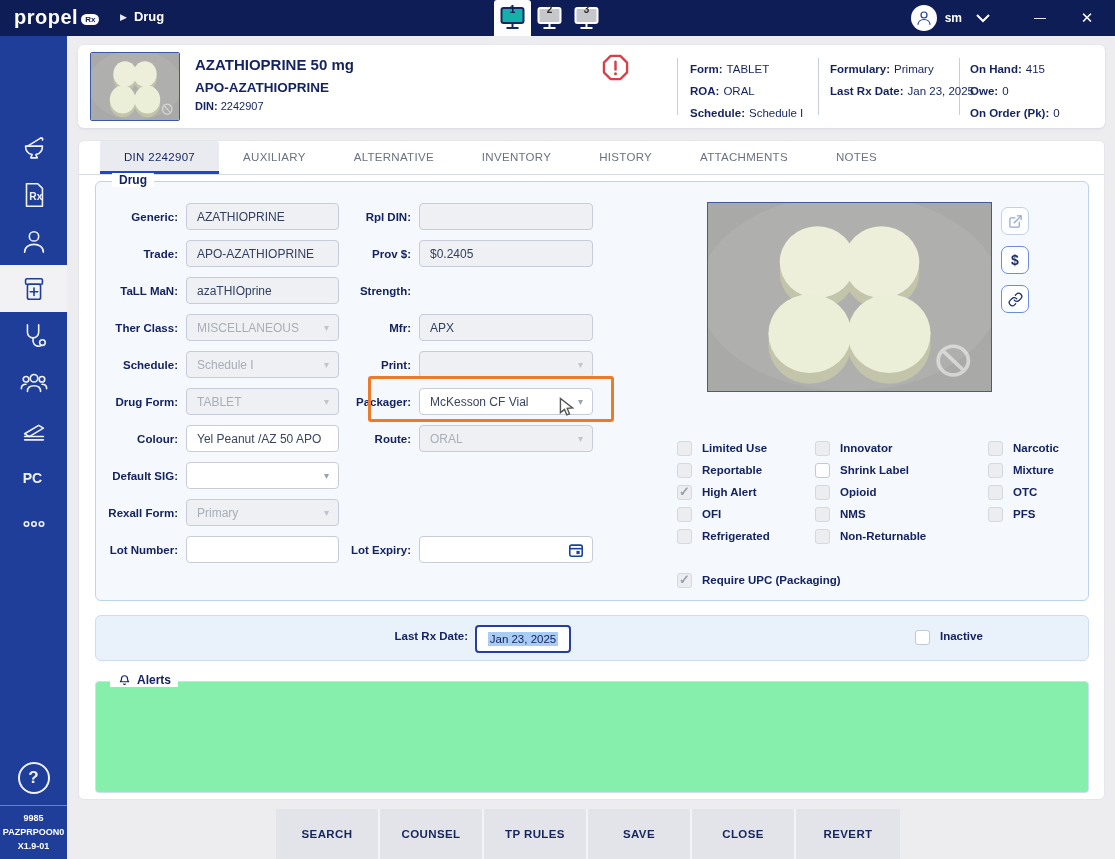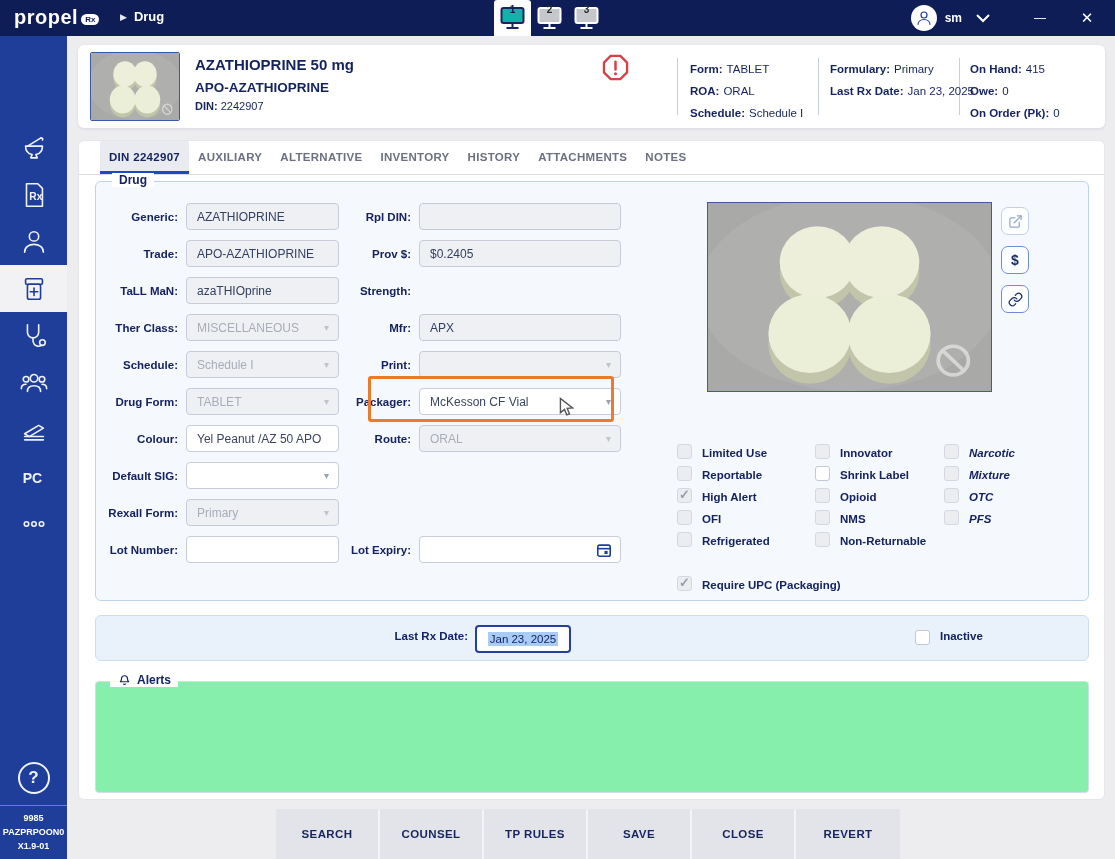--- a/index.html
+++ b/index.html
@@ -60,51 +60,51 @@
   .warning svg { width:100%; height:100%; }
   .hdr-vline { position:absolute; top:13px; height:57px; width:1px; background:#c6cede; }
   .info-col { position:absolute; top:13px; font-size:11.5px; color:#14235e; }
   .info-row { height:22px; line-height:22px; white-space:nowrap; }
   .info-row .lbl { font-weight:800; }
   .info-row .val { font-weight:400; margin-left:4px; }
 
   .main-card { position:absolute; left:11px; top:104px; width:1027px; height:660px; background:#fff; border:1px solid #e4e6ec; border-radius:6px; }
 
   .tabs { position:absolute; left:0; top:0; width:100%; height:34px; border-bottom:1px solid #d9dbe3; display:flex; padding-left:21px; }
-  .tab { padding:0 9px; line-height:33px; font-size:11.5px; font-weight:bold; color:#6b7180; letter-spacing:.3px; white-space:nowrap; }
+  .tab { padding:0 24px; line-height:33px; font-size:11.5px; font-weight:normal; color:#6b7180; letter-spacing:.3px; white-space:nowrap; }
   .tab.active { background:#e9ebf1; color:#14235e; box-shadow:inset 0 -3px 0 #1d49c7; border-radius:2px 2px 0 0; }
 
   
   .fs { position:absolute; border:1px solid #bdd2ef; border-radius:6px; background:#f5f8fd; }
   .fs-legend { position:absolute; top:-9px; left:16px; background:#fff; padding:0 7px; font-size:12px; font-weight:800; color:#152460; display:flex; align-items:center; }
   .fs-drug { left:16px; top:40px; width:994px; height:420px; }
 
   .col-left { position:absolute; left:4px; top:16px; }
   .col-mid  { position:absolute; left:203px; top:16px; }
   .frow { height:37px; display:flex; align-items:center; }
   .frow label { width:86px; text-align:right; padding-right:8px; font-size:11.5px; font-weight:800; color:#152460; white-space:nowrap; }
   .col-mid .frow label { width:120px; }
   .inp { height:27px; border:1px solid #c7ccd8; border-radius:4px; background:#fff; display:flex; align-items:center; padding:0 10px; font-size:12px; color:#3b455f; position:relative; }
-  .w153 { width:153px; } .w174 { width:202px;align-items:center; }
+  .w153 { width:153px; } .w174 { width:174px;align-items:center; }
   .inp.ro { background:#eff0f4; color:#33405f; }
   .inp.sel::after { content:"▾"; position:absolute; right:9px; color:#9aa1af; font-size:10px; }
   .inp.dis { background:#eff0f4; color:#a8adb8; }
   .inp.dis::after { color:#c0c4cc; }
   .inp .cal { position:absolute; right:8px; width:16px; height:16px; }
   .spacer2 { height:74px; }
 
   .pill-box { position:absolute; left:611px; top:20px; width:285px; height:190px; border:1.5px solid #44599f; background:#a9a9a7; }
   .img-btn { position:absolute; left:905px; width:28px; height:28px; border-radius:7px; background:#fdfeff; border:1.5px solid #6c8cd6; display:flex; align-items:center; justify-content:center; color:#1a2a66; font-size:14px; font-weight:bold; }
   .img-btn svg { width:15px; height:15px; stroke:#1a2a66; fill:none; stroke-width:2; stroke-linecap:round; stroke-linejoin:round; }
   .img-btn.dim { border-color:#c3cfeb; color:#98a7cc; }
   .img-btn.dim svg { stroke:#98a7cc; }
 
   .cbcol { position:absolute; top:255px; }
-  .cbc1 { left:581px; } .cbc2 { left:719px; } .cbc3 { left:848px;font-style:italic; }
-  .cbrow { height:22px; display:flex; align-items:flex-end; }
+  .cbc1 { left:581px; } .cbc2 { left:719px; } .cbc3 { left:892px; }
+  .cbrow { height:22px; display:flex; align-items:center; }
   .cb { width:15px; height:15px; border-radius:3px; background:#ebedf1; border:1px solid #d5d8df; position:relative; flex:none; }
   .cb.en { background:#fff; border-color:#c2c8d4; }
   .cb.checked::after { content:"✓"; position:absolute; left:1px; top:-2px; font-size:13px; font-weight:bold; color:#9aa0ac; }
   .cbl { margin-left:10px; font-size:11.5px; font-weight:800; color:#152460; white-space:nowrap; }
   .upc-row { position:absolute; left:581px; top:387px; }
 
   .orange-box { position:absolute; left:272px; top:194px; width:246px; height:46px; border:3px solid #ec7a2b; border-radius:3px; pointer-events:none; z-index:5; }
   .cursor { position:absolute; left:463px; top:215px; z-index:6; }
 
   

